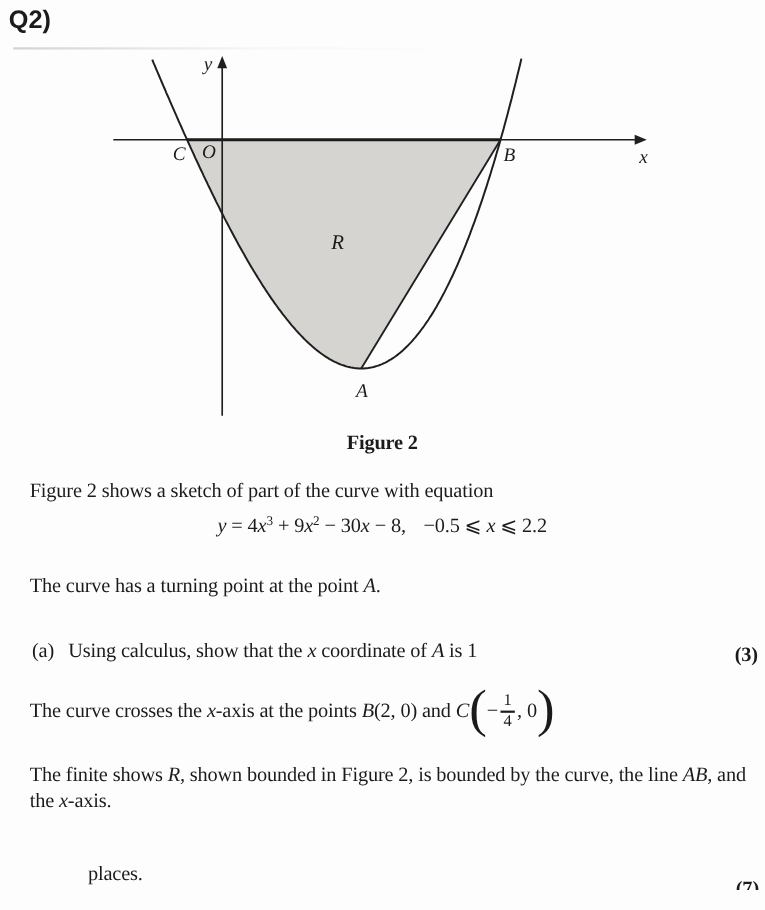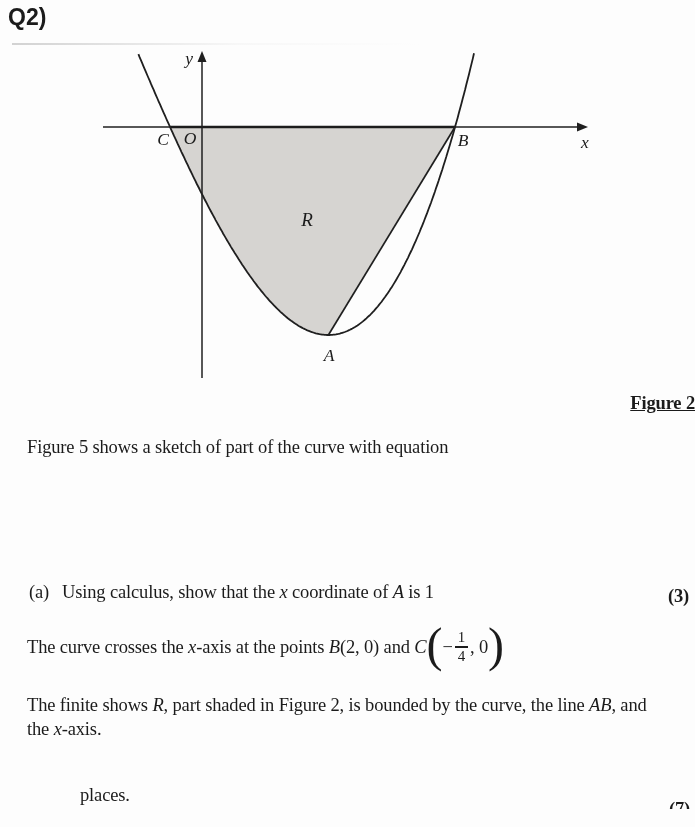--- a/index.html
+++ b/index.html
@@ -8,21 +8,21 @@
     font-family:"Liberation Serif","DejaVu Serif",serif;
     color:#1b1b1b;
   }
   .pg{position:relative;width:695px;height:809px;overflow:hidden;}
   .abs{position:absolute;}
   .txt{font-size:18.5px;letter-spacing:-0.15px;line-height:1.2;white-space:nowrap;}
   .it{font-style:italic;}
   .bd{font-weight:700;}
   .sup{font-size:12px;position:relative;top:-7px;letter-spacing:0;}
   .qlabel{display:inline-block;width:33px;}
-  .center{left:0;width:695px;text-align:right;text-decoration:underline;}
+  .center{left:0;width:695px;text-align:center;}
   .marks{font-weight:700;font-size:18.5px;}
   .qnum{font-family:"Liberation Sans","DejaVu Sans",sans-serif;font-weight:600;font-size:23px;}
   .rule-top{left:12px;top:43px;width:410px;height:2px;
     background:linear-gradient(to right,#d2d2d2,rgba(230,230,230,0.25) 55%,rgba(240,240,240,0));}
   .rule-bottom{left:0;top:824px;width:695px;height:2px;background:#c6c6c6;}
   
   svg.fig{position:absolute;left:0;top:0;}
   svg.fig text{font-family:"Liberation Serif","DejaVu Serif",serif;font-style:italic;font-size:17.5px;fill:#1b1b1b;}
   svg.fig text.big{font-size:19px;}
   
@@ -54,44 +54,46 @@
     <text x="585" y="148" text-anchor="middle">x</text>
     <text x="163" y="145" text-anchor="middle">C</text>
     <text x="190" y="144" text-anchor="middle">O</text>
     <text x="463" y="146" text-anchor="middle">B</text>
     <text x="307" y="226" text-anchor="middle" class="big">R</text>
     <text x="329" y="361" text-anchor="middle">A</text>
   </svg>
 
   <div class="abs txt bd center" style="top:392px;">Figure 2</div>
 
-  <div class="abs txt" style="left:27px;top:436px;"><span>Figure 5 shows a sketch of part of the curve with equation</span></div>
+  <div class="abs txt" style="left:27px;top:436px;"><span>Figure 2 shows a sketch of part of the curve with equation</span></div>
 
+  <div class="abs txt center" style="top:468px;"><span class="it">y</span><span> = 4</span><span class="it">x</span><span class="sup">3</span><span> + 9</span><span class="it">x</span><span class="sup">2</span><span> − 30</span><span class="it">x</span><span> − 8,</span><span style="margin-left: 16px;">−0.5 ⩽ </span><span class="it">x</span><span> ⩽ 2.2</span></div>
 
+  <div class="abs txt" style="left:27px;top:522px;"><span>The curve has a turning point at the point </span><span class="it">A</span><span>.</span></div>
 
   <div class="abs txt" style="left:29px;top:566px;margin-top:15px;">
     <span class="qlabel">(a)</span><span><span>Using calculus, show that the </span><span class="it">x</span><span> coordinate of </span><span class="it">A</span><span> is 1</span></span>
   </div>
 
   <div class="abs txt marks" style="right:6px;top:585px;">(3)</div>
 
   <div class="abs txt p3row" style="left:27px;top:623px;">
     <span class="seg"><span>The curve crosses the </span><span class="it">x</span><span>-axis at the points </span><span class="it">B</span><span>(2, 0)</span><span> and </span><span class="it">C</span></span>
     <span class="bigparen">(</span>
     <span class="seg">−</span>
     <span class="frac">
       <span class="num">1</span>
       <span class="bar"></span>
       <span class="den">4</span>
     </span>
     <span class="seg">, 0</span>
     <span class="bigparen">)</span>
   </div>
 
-  <div class="abs txt" style="left:27px;top:694px;"><span>The finite shows </span><span class="it">R</span><span>, part shaded in Figure 2, is bounded by the curve, the line </span><span class="it">AB</span><span>, and</span></div>
+  <div class="abs txt" style="left:27px;top:694px;"><span>The finite shows </span><span class="it">R</span><span>, shown bounded in Figure 2, is bounded by the curve, the line </span><span class="it">AB</span><span>, and</span></div>
   <div class="abs txt" style="left:27px;top:718px;text-align:right;"><span>the </span><span class="it">x</span><span>-axis.</span></div>
 
   <div class="abs txt" style="left:60px;top:784px;margin-left:20px;"><span>places.</span></div>
 
   <div class="abs txt marks" style="right:5px;top:798px;">(7)</div>
 
   <div class="abs rule-bottom"></div>
 
 </div>
 

